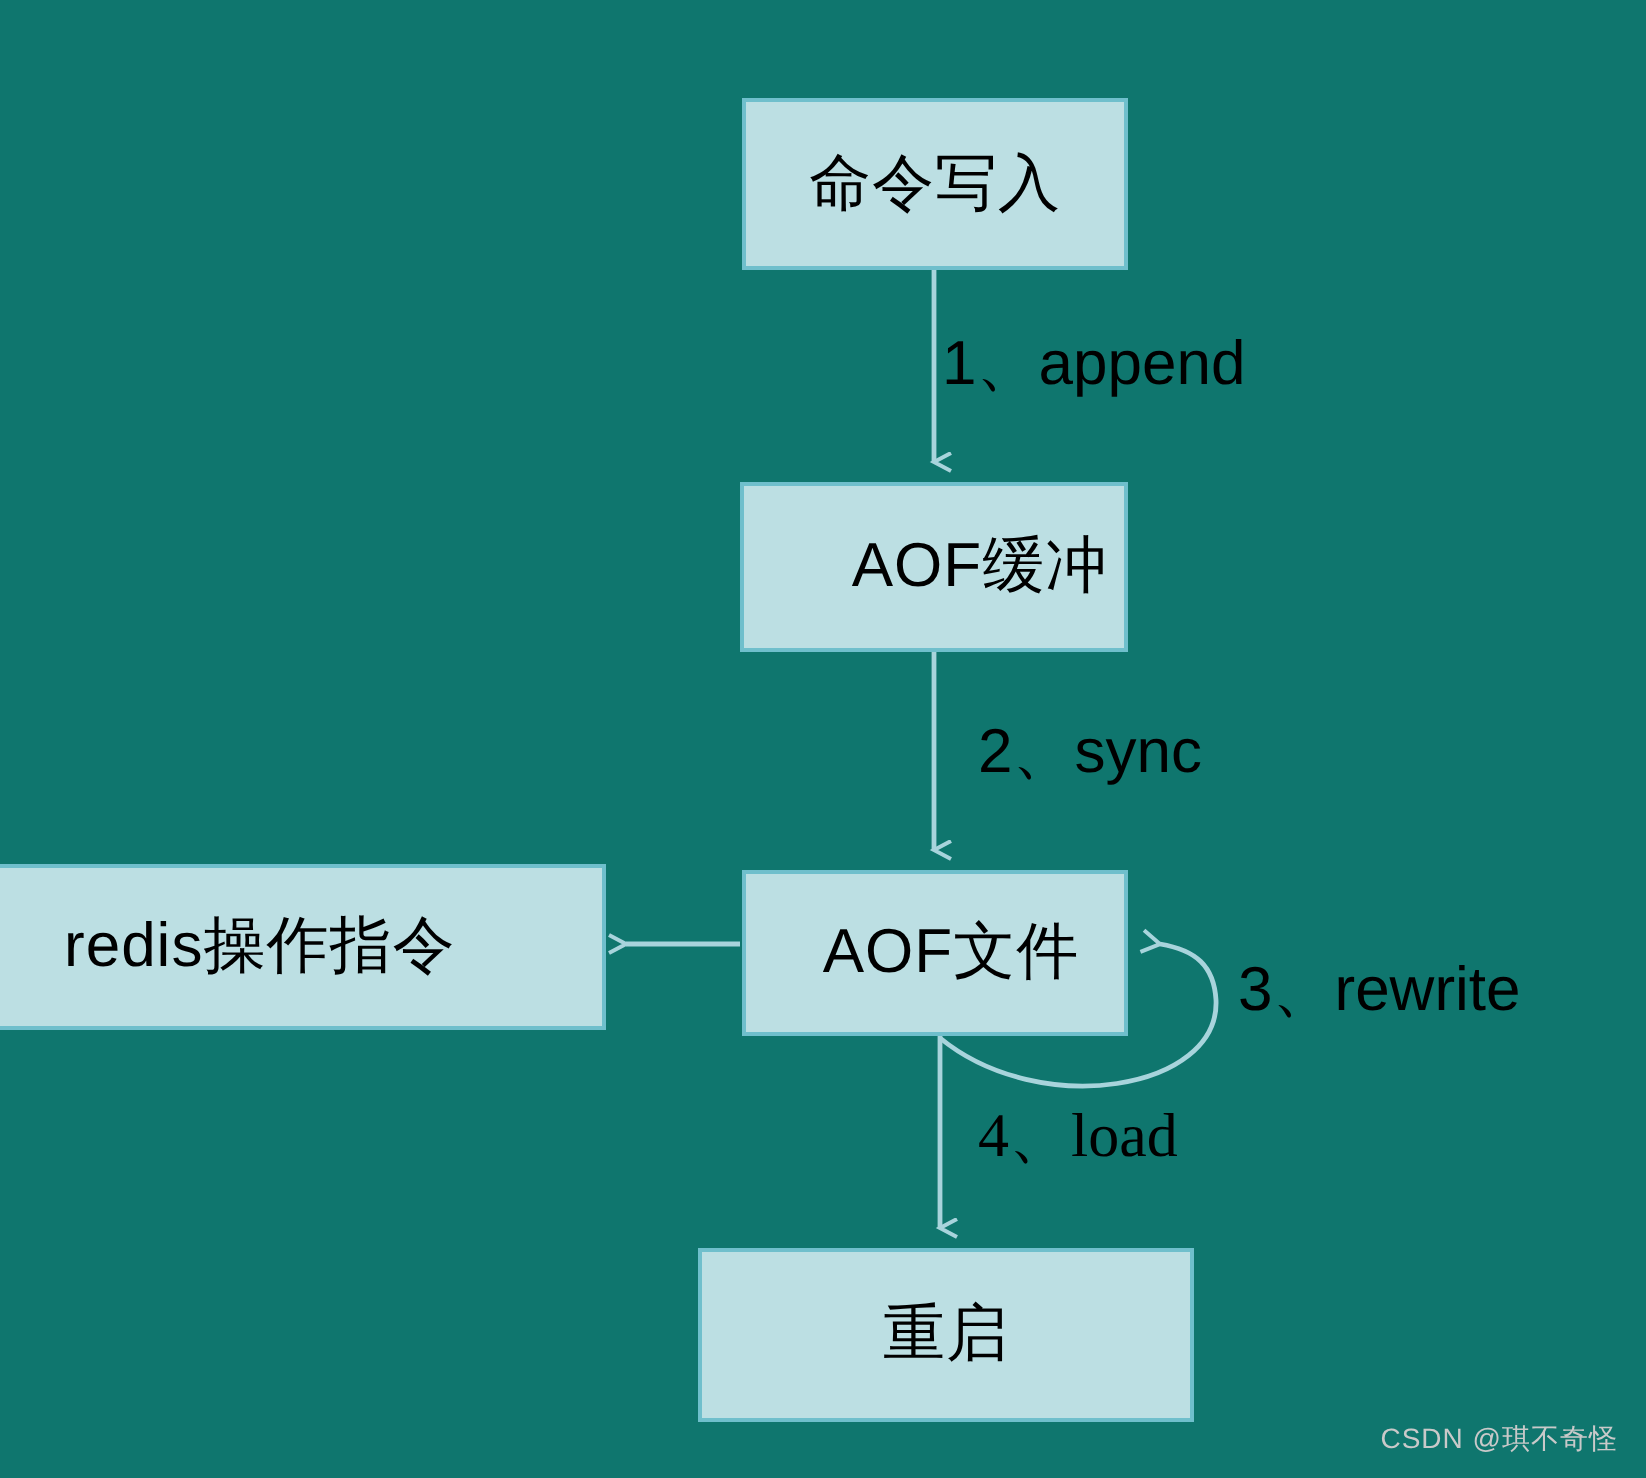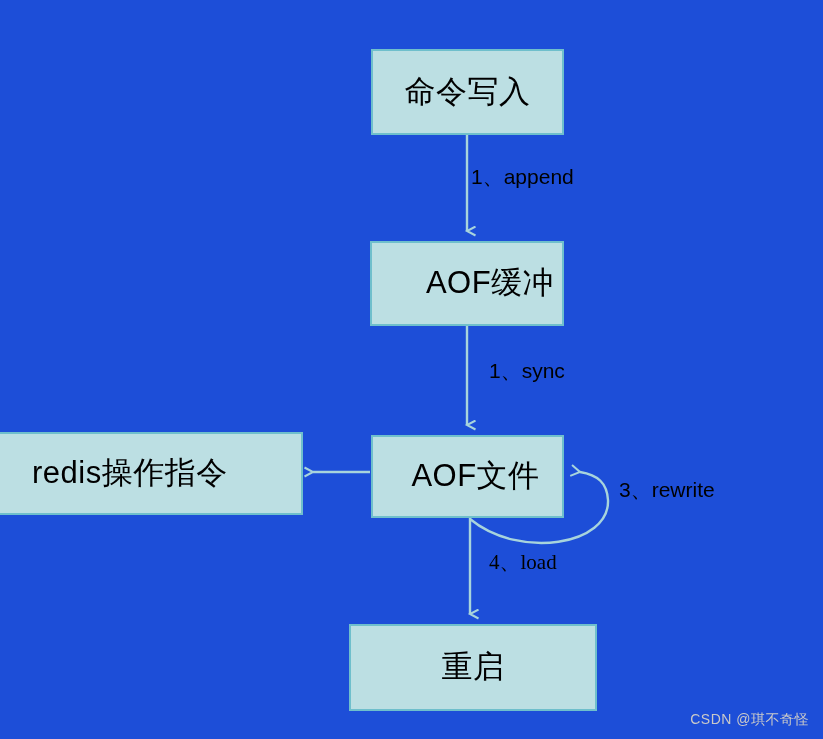--- a/index.html
+++ b/index.html
@@ -7,21 +7,21 @@
     padding: 0;
     background: #ffffff;
   }
   body {
     font-family: "Liberation Sans", "DejaVu Sans", sans-serif;
   }
   #canvas {
     position: relative;
     width: 823px;
     height: 739px;
-    background: #1d4ed8;
+    background: #0f766e;
     overflow: hidden;
   }
   .node {
     position: absolute;
     background: #bcdfe3;
     border: 2px solid #6fbfcc;
     box-sizing: border-box;
     display: flex;
     align-items: center;
     justify-content: center;
@@ -35,21 +35,21 @@
   #node-command-write { left: 371px; top: 49px;  width: 193px; height: 86px; }
   #node-aof-buffer    { left: 370px; top: 241px; width: 194px; height: 85px; padding-left: 46px; }
   #node-aof-file      { left: 371px; top: 435px; width: 193px; height: 83px; padding-left: 16px; }
   #node-redis-cmd     { left: -10px; top: 432px; width: 313px; height: 83px;
                         justify-content: flex-start; padding-left: 40px; }
   #node-restart       { left: 349px; top: 624px; width: 248px; height: 87px; }
 
   .edge-label {
     position: absolute;
     color: #000000;
-    font-size: 21px;
+    font-size: 31px;
     white-space: nowrap;
     line-height: 1;
   }
   #label-append  { left: 471px; top: 166px; }
   #label-sync    { left: 489px; top: 360px; }
   #label-rewrite { left: 619px; top: 479px; text-align: right; }
   #label-load    { left: 489px; top: 552px; font-family: Liberation Serif, serif; }
 
   svg.edges {
     position: absolute;
@@ -115,21 +115,21 @@
   <div class="node" id="node-redis-cmd">
     <span>redis操作指令</span>
   </div>
 
   <div class="node" id="node-restart">
     <span>重启</span>
   </div>
 
   <div class="edge-label" id="label-append">1、append</div>
 
-  <div class="edge-label" id="label-sync">1、sync</div>
+  <div class="edge-label" id="label-sync">2、sync</div>
 
   <div class="edge-label" id="label-rewrite">3、rewrite</div>
 
   <div class="edge-label" id="label-load">4、load</div>
 
   <div id="watermark">CSDN @琪不奇怪</div>
 
 </div>
 
 </body></html>

